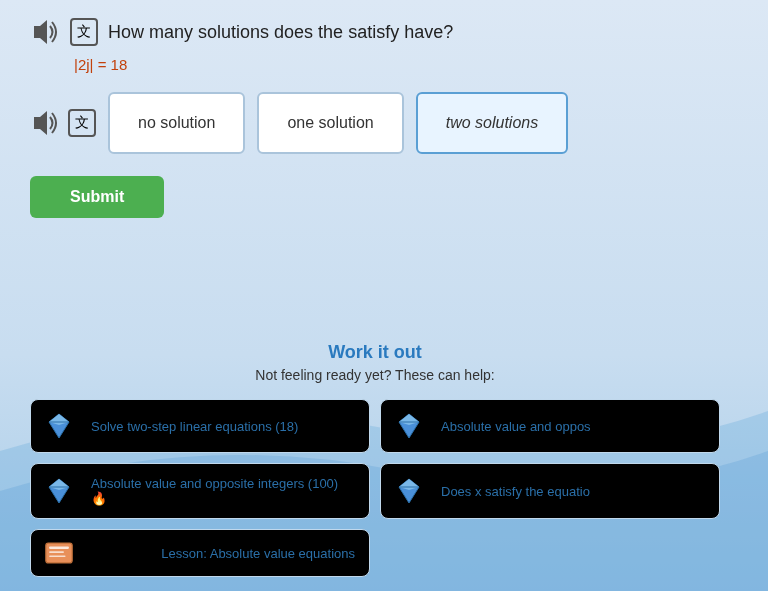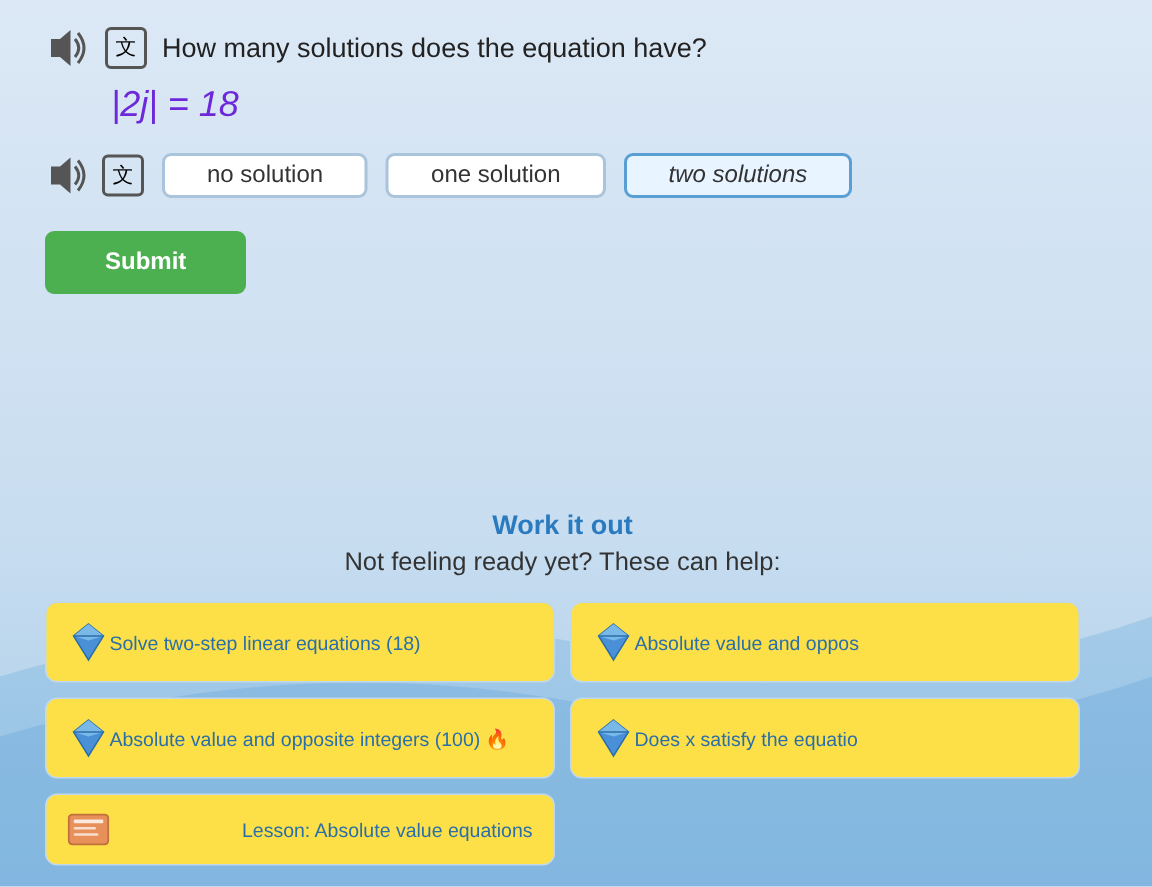--- a/index.html
+++ b/index.html
@@ -29,43 +29,42 @@
       color: #222;
       font-weight: 400;
     }
 
     .equation-row {
       margin-left: 44px;
       margin-bottom: 18px;
     }
 
     .equation {
-      font-size: 24px;
-      color: #6d28d9;
-      font-style: italic;
+      font-size: 15px;
+      color: #c2410c;
     }
 
     .options-row {
       display: flex;
       align-items: center;
       gap: 12px;
       margin-bottom: 22px;
     }
 
     .options-icons {
       display: flex;
       align-items: center;
       gap: 8px;
     }
 
     .option-button {
       background: white;
       border: 2px solid #aac4db;
       border-radius: 6px;
-      padding: 4px 28px;
+      padding: 20px 28px;
       font-size: 16px;
       color: #333;
       cursor: pointer;
       min-width: 130px;
       text-align: center;
     }
 
     .option-button.selected {
       border-color: #5a9fd4;
       background: #e8f4ff;
@@ -90,37 +89,37 @@
     }
 
     .work-it-out-title {
       font-size: 18px;
       font-weight: bold;
       color: #2a7abf;
       margin-bottom: 4px;
     }
 
     .work-it-out-subtitle {
-      font-size: 17px;
+      font-size: 14px;
       color: #333;
     }
 
     .help-links-grid {
       display: grid;
       grid-template-columns: 1fr 1fr;
       gap: 10px;
       margin-top: 12px;
       position: relative;
     }
 
     .help-link {
       display: flex;
       align-items: center;
-      gap: 0;
-      background: #fde047;
+      gap: 18px;
+      background: #000000;
       border: 1px solid #c0d8ec;
       border-radius: 8px;
       padding: 12px 14px;
       font-size: 13px;
       color: #2a6fa8;
       cursor: pointer;
     }
 
     .help-link.full-width {
       grid-column: 1 / 2;
@@ -174,21 +173,21 @@
   
   <div class="question-row">
     <svg class="sound-wave" width="30" height="28" viewBox="0 0 30 28">
       <polygon points="4,8 10,8 17,2 17,26 10,20 4,20" fill="#555"></polygon>
       <path d="M20,8 Q25,14 20,20" stroke="#555" stroke-width="2" fill="none"></path>
       <path d="M22,4 Q30,14 22,24" stroke="#555" stroke-width="2" fill="none"></path>
     </svg>
     <div style="width:28px;height:28px;border:2px solid #555;border-radius:4px;display:flex;align-items:center;justify-content:center;cursor:pointer;">
       <span style="font-size:14px;">文</span>
     </div>
-    <span class="question-text">How many solutions does the equation have?</span>
+    <span class="question-text">How many solutions does the satisfy have?</span>
   </div>
 
   
   <div class="equation-row">
     <span class="equation">|2j| = 18</span>
   </div>
 
   
   <div class="options-row">
     <div class="options-icons">

